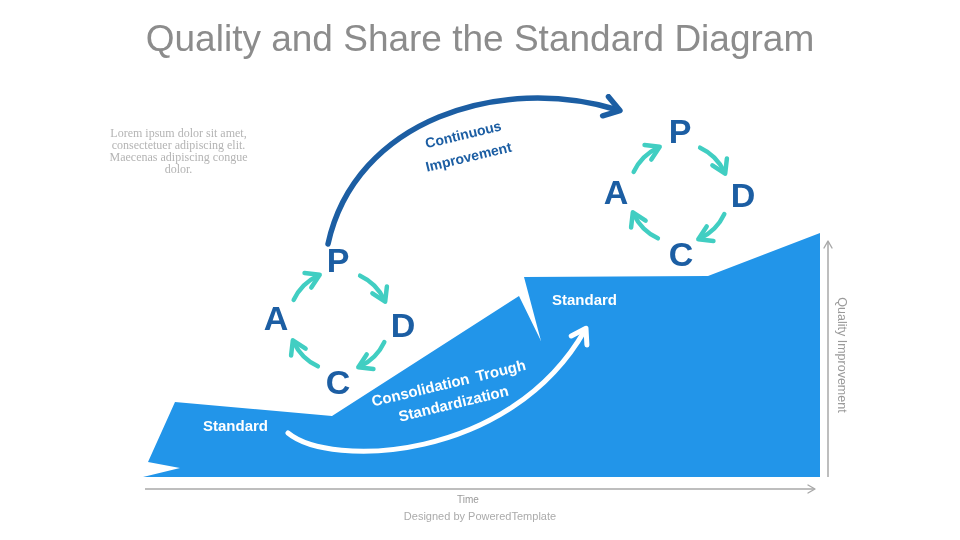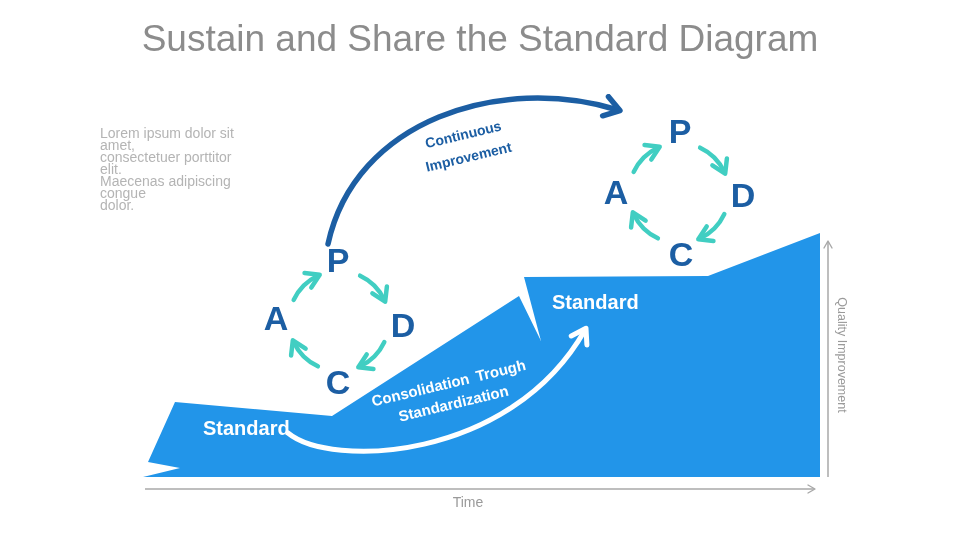--- a/index.html
+++ b/index.html
@@ -1,29 +1,29 @@
 <!DOCTYPE html>
 <html><head>
 <meta charset="utf-8">
 <style>
   html,body{margin:0;padding:0;background:#fff;}
   .stage{position:relative;width:960px;height:540px;background:#ffffff;overflow:hidden;
          font-family:"Liberation Sans",sans-serif;}
   .abs{position:absolute;}
   .title{left:0;top:18px;width:960px;text-align:center;font-size:37px;font-weight:300;
          color:#8c8c8c;letter-spacing:0px;}
-  .lorem{left:100px;top:127px;width:157px;text-align:left;font-size:14px;line-height:12px;
-         color:#b4b4b4;}
+  .lorem{left:100px;top:127px;width:157px;text-align:center;font-size:12px;line-height:12px;
+         color:#b4b4b4;font-family:Liberation Serif, serif;}
   svg.canvas{position:absolute;left:0;top:0;}
   .pdca-letter{font-size:34px;font-weight:bold;color:#1c5ea3;transform:translate(-50%,-50%);}
-  .std{color:#ffffff;font-weight:bold;font-size:20px;}
+  .std{color:#ffffff;font-weight:bold;font-size:15px;}
   .rot2{transform:translate(-50%,-50%) rotate(-13.5deg);text-align:center;font-weight:bold;}
   .continuous{color:#1c5ea3;font-size:14px;line-height:23px;}
   .consolidation{color:#ffffff;font-size:15px;line-height:21px;word-spacing:3px;}
-  .time-label{left:0;top:494px;width:936px;text-align:center;font-size:14px;color:#9a9a9a;}
+  .time-label{left:0;top:494px;width:936px;text-align:center;font-size:10px;color:#9a9a9a;}
   .quality-label{left:842px;top:355px;font-size:12.5px;color:#9a9a9a;white-space:nowrap;
          transform:translate(-50%,-50%) rotate(90deg);}
   .footer{left:0;top:510px;width:960px;text-align:center;font-size:11px;color:#ababab;}
 </style>
 </head>
 <body>
 
 <div class="stage">
 
   <svg class="canvas" width="960" height="540" viewBox="0 0 960 540">
@@ -59,25 +59,25 @@
     </g>
 
     <g fill="none" stroke="#41cec2" stroke-width="4.5" stroke-linecap="round">
       <path d="M700.1,147.7 A50,50 0 0 1 724.3,171.9" marker-end="url(#mTeal)"></path>
       <path d="M724.3,214.1 A50,50 0 0 1 700.1,238.3" marker-end="url(#mTeal)"></path>
       <path d="M657.9,238.3 A50,50 0 0 1 633.7,214.1" marker-end="url(#mTeal)"></path>
       <path d="M633.7,171.9 A50,50 0 0 1 657.9,147.7" marker-end="url(#mTeal)"></path>
     </g>
   </svg>
 
-  <div class="abs title">Sustain and Share the Standard Diagram</div>
+  <div class="abs title">Quality and Share the Standard Diagram</div>
 
   <div class="abs lorem">
     <div>Lorem ipsum dolor sit amet,</div>
-    <div>consectetuer porttitor elit.</div>
+    <div>consectetuer adipiscing elit.</div>
     <div>Maecenas adipiscing congue</div>
     <div>dolor.</div>
   </div>
 
   <div class="abs pdca-letter" style="left:338px;top:260px;">P</div>
   <div class="abs pdca-letter" style="left:403px;top:325px;">D</div>
   <div class="abs pdca-letter" style="left:338px;top:382px;">C</div>
   <div class="abs pdca-letter" style="left:276px;top:318px;">A</div>
 
   <div class="abs pdca-letter" style="left:680px;top:131px;">P</div>
@@ -94,14 +94,15 @@
     <div>Consolidation Trough</div>
     <div>Standardization</div>
   </div>
 
   <div class="abs std" style="left:203px;top:417px;">Standard</div>
   <div class="abs std" style="left:552px;top:291px;">Standard</div>
 
   <div class="abs time-label">Time</div>
   <div class="abs quality-label">Quality Improvement</div>
 
+  <div class="abs footer">Designed by PoweredTemplate</div>
 
 </div>
 
 </body></html>

